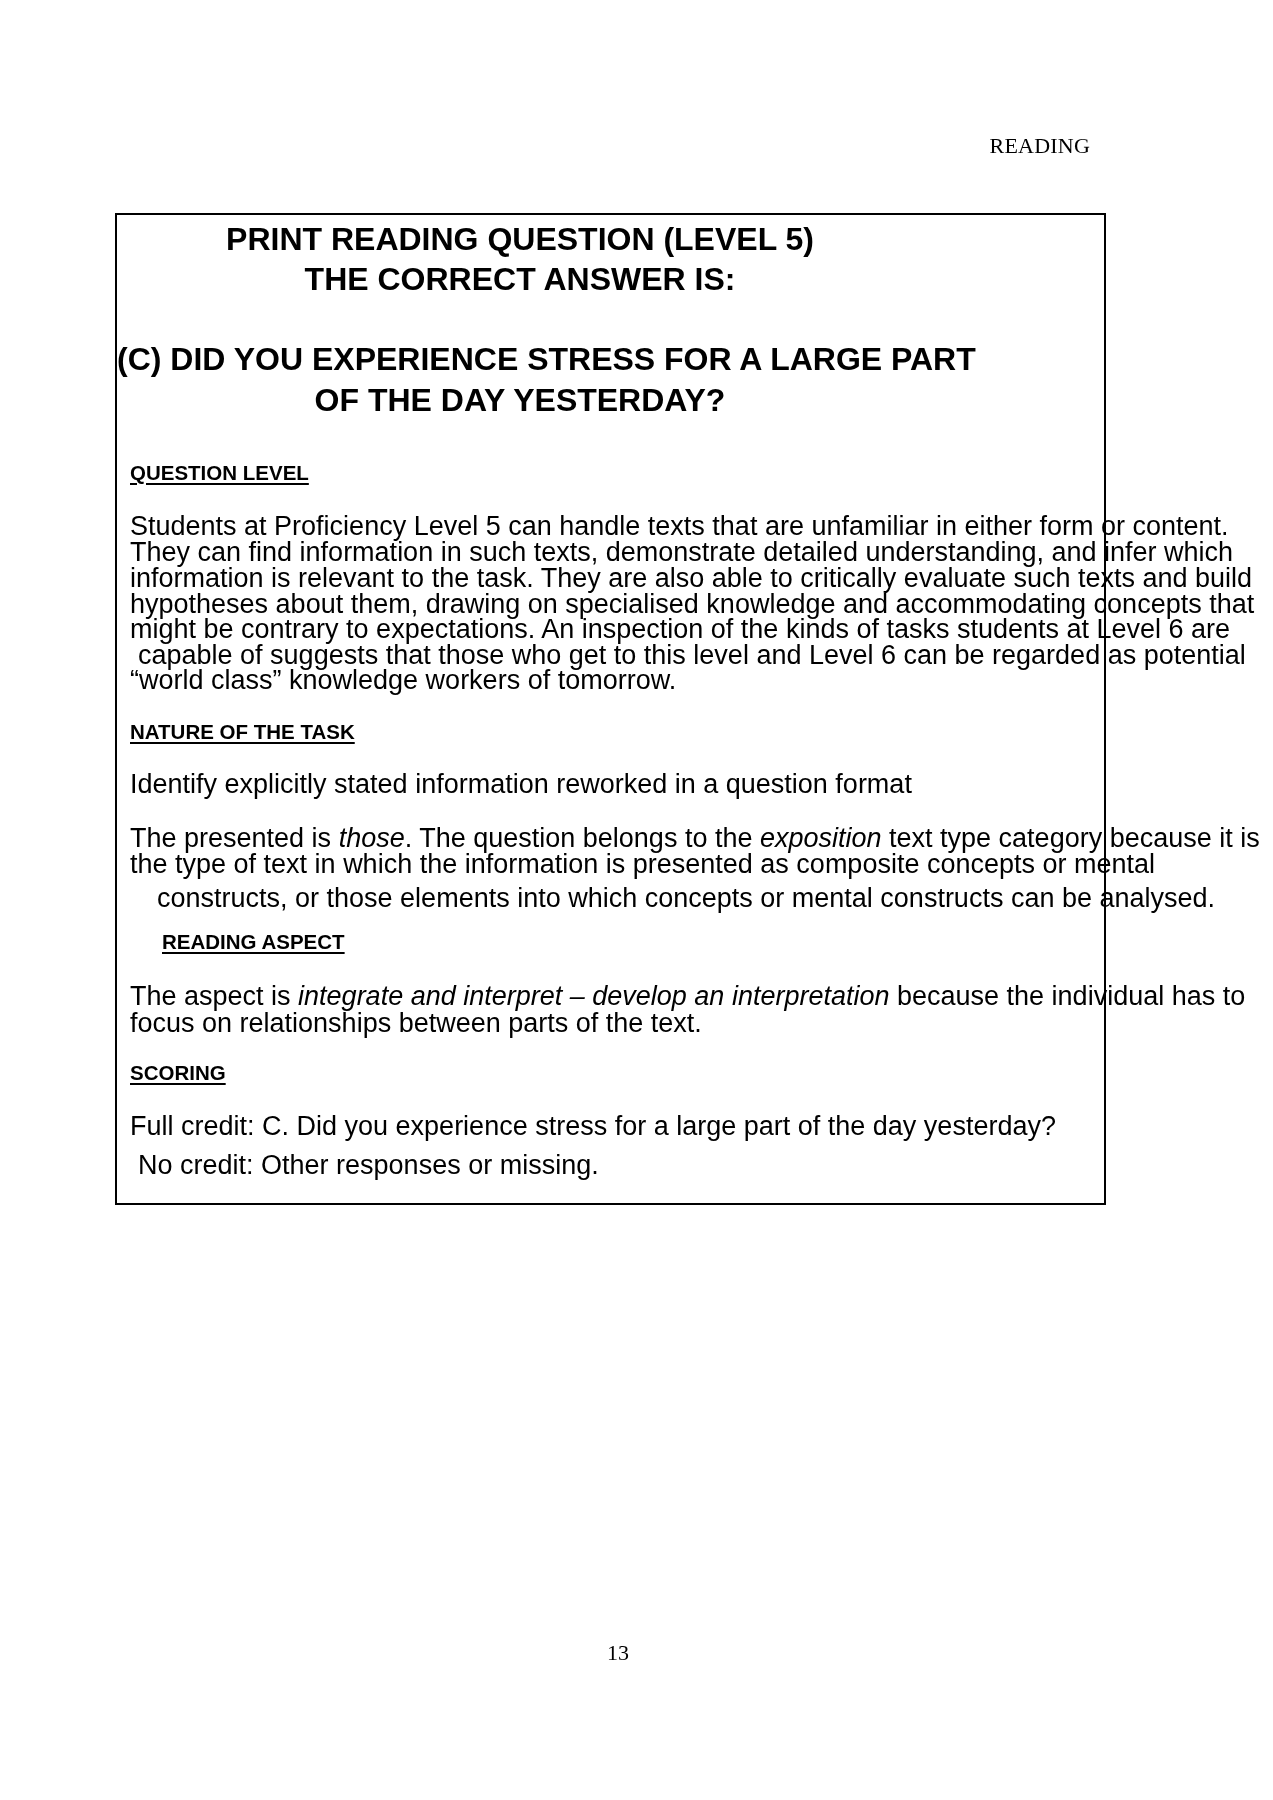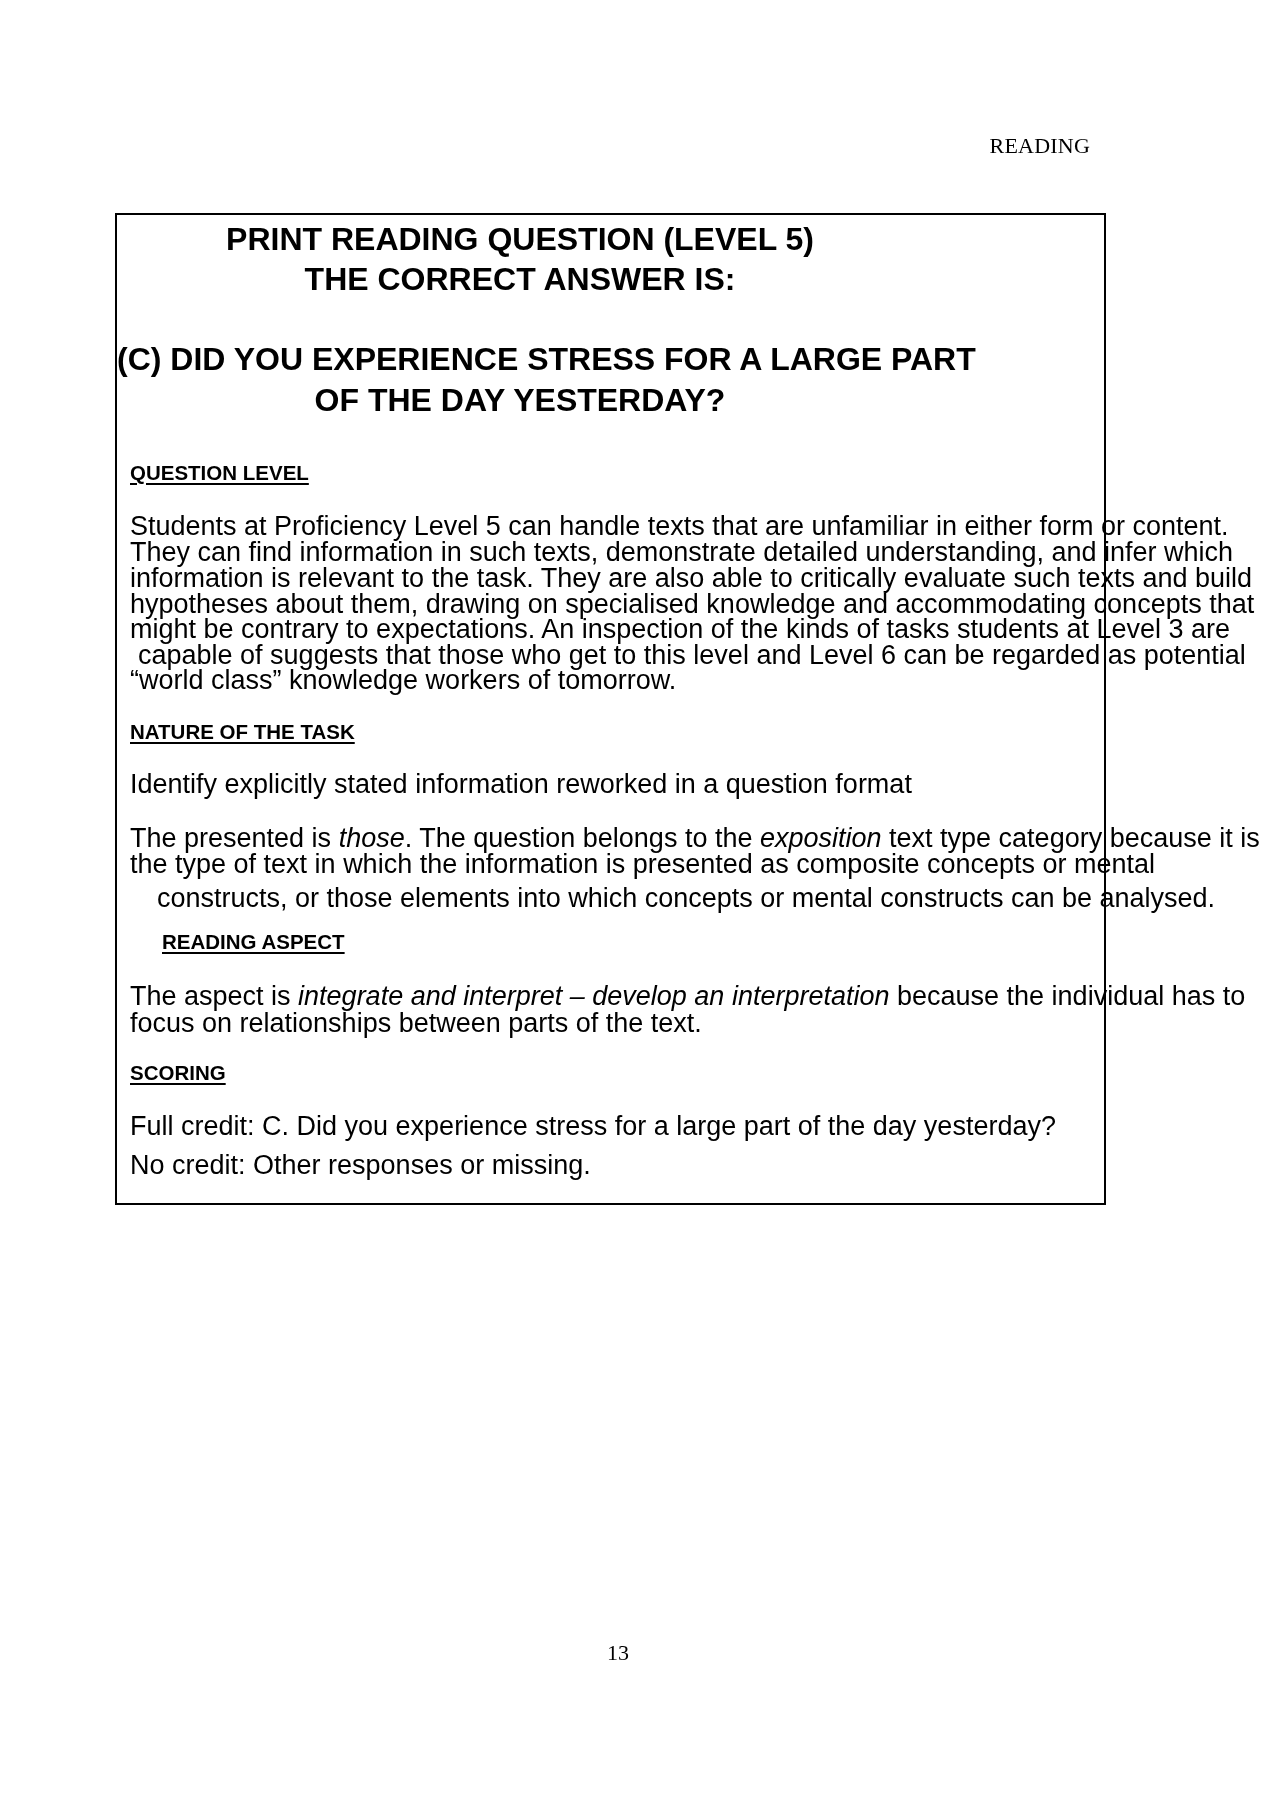--- a/index.html
+++ b/index.html
@@ -39,36 +39,36 @@
   <div class="abs title" style="top:4px;">PRINT READING QUESTION (LEVEL 5)</div>
   <div class="abs title" style="top:44px;">THE CORRECT ANSWER IS:</div>
   <div class="abs title" style="top:124px;">(C) DID YOU EXPERIENCE STRESS FOR A LARGE PART</div>
   <div class="abs title" style="top:165px;">OF THE DAY YESTERDAY?</div>
 
   <div class="abs h" style="top:246px;">QUESTION LEVEL</div>
   <div class="abs p" style="top:298px;">Students at Proficiency Level 5 can handle texts that are unfamiliar in either form or content.</div>
   <div class="abs p" style="top:324px;">They can find information in such texts, demonstrate detailed understanding, and infer which</div>
   <div class="abs p" style="top:350px;">information is relevant to the task. They are also able to critically evaluate such texts and build</div>
   <div class="abs p" style="top:376px;">hypotheses about them, drawing on specialised knowledge and accommodating concepts that</div>
-  <div class="abs p" style="top:401px;">might be contrary to expectations. An inspection of the kinds of tasks students at Level 3 are</div>
+  <div class="abs p" style="top:401px;">might be contrary to expectations. An inspection of the kinds of tasks students at Level 6 are</div>
   <div class="abs p" style="top:427px;margin-left:8px;">capable of suggests that those who get to this level and Level 6 can be regarded as potential</div>
   <div class="abs p" style="top:452px;">“world class” knowledge workers of tomorrow.</div>
 
   <div class="abs h" style="top:505px;">NATURE OF THE TASK</div>
   <div class="abs p" style="top:556px;">Identify explicitly stated information reworked in a question format</div>
   <div class="abs p" style="top:610px;">
     <span>The presented is </span><i>those</i><span>. The question belongs to the </span><i>exposition</i><span> text type category because it is</span>
   </div>
   <div class="abs p" style="top:636px;">the type of text in which the information is presented as composite concepts or mental</div>
   <div class="abs p" style="top:670px;margin-left:27px;">constructs, or those elements into which concepts or mental constructs can be analysed.</div>
 
   <div class="abs h" style="top:715px;margin-left:32px;">READING ASPECT</div>
   <div class="abs p" style="top:768px;">
     <span>The aspect is </span><i>integrate and interpret – develop an interpretation</i><span> because the individual has to</span>
   </div>
   <div class="abs p" style="top:795px;">focus on relationships between parts of the text.</div>
 
   <div class="abs h" style="top:846px;">SCORING</div>
   <div class="abs p" style="top:898px;">Full credit: C. Did you experience stress for a large part of the day yesterday?</div>
-  <div class="abs p" style="top:937px;">No credit: Other responses or missing.</div>
+  <div class="abs p" style="top:937px;margin-left:8px;">No credit: Other responses or missing.</div>
 </div>
 
 <div class="page-number">13</div>
 
 </body></html>

